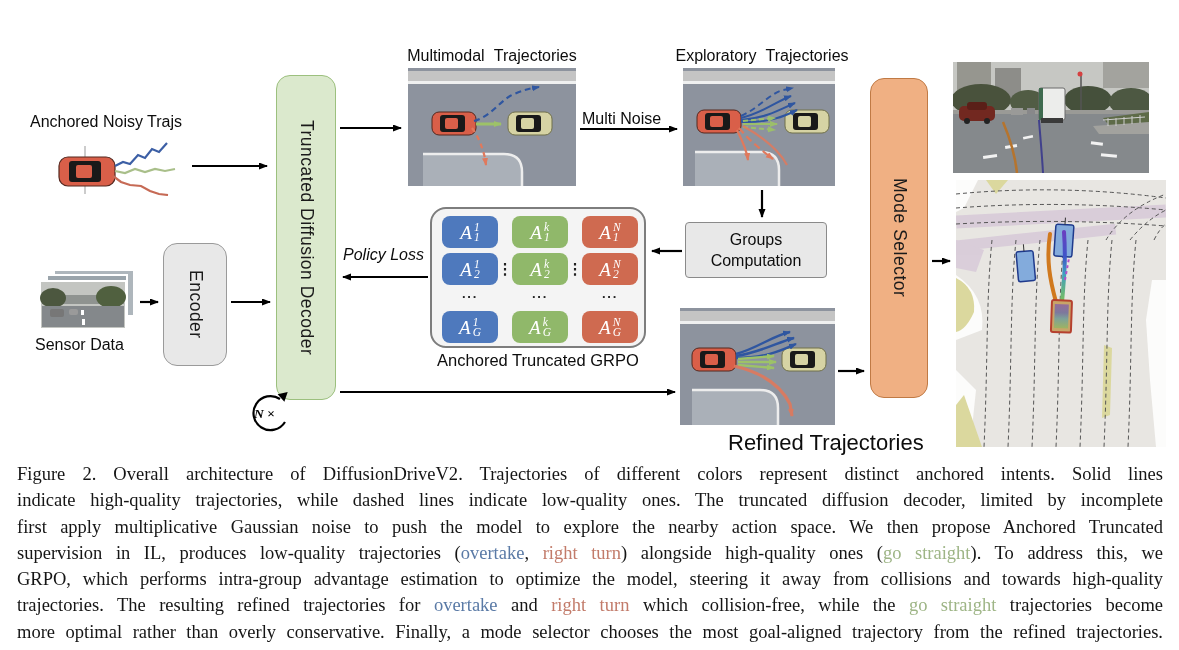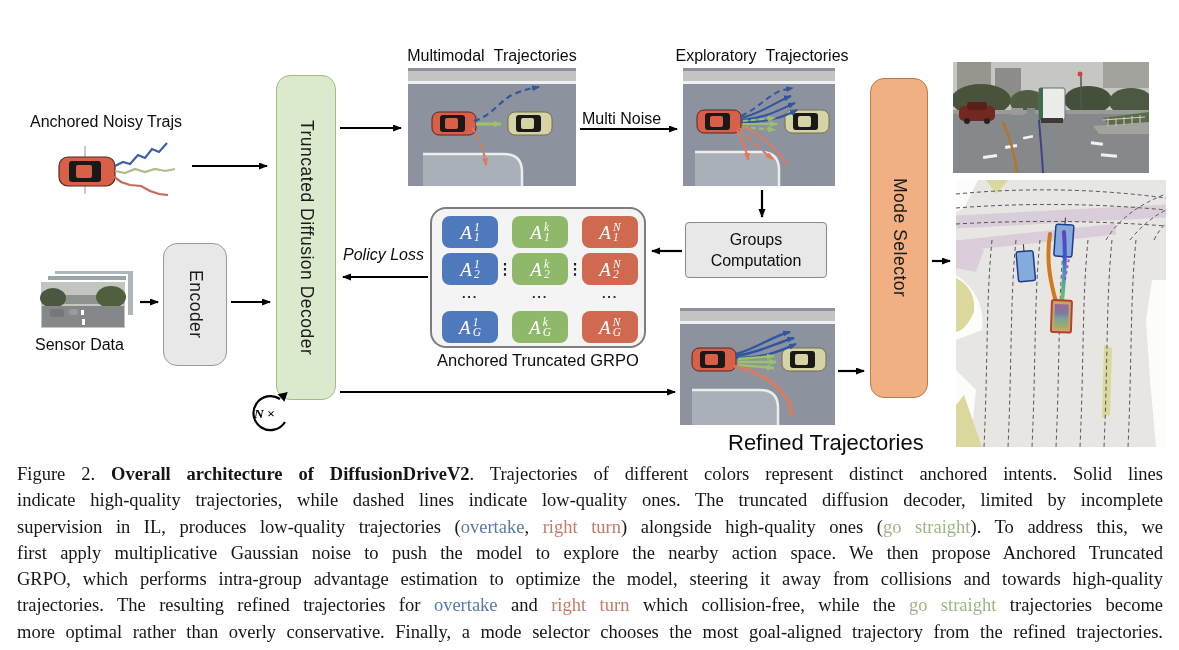--- a/index.html
+++ b/index.html
@@ -29,21 +29,21 @@
   .chip[data-color="red"]{background:#cf6a50;}
   .chip .ab{font-size:19px;line-height:19px;}
   .chip .ss{display:flex;flex-direction:column;align-items:flex-start;font-size:11.5px;line-height:10px;margin-left:2px;margin-top:-1px;}
   .vd{align-self:center;justify-self:center;font-weight:bold;font-size:15px;color:#222;}
   .hd{align-self:center;justify-self:center;font-weight:bold;font-size:13px;letter-spacing:1px;color:#222;margin-top:-4px;}
   .grpo-caption{font-size:16.5px;text-align:center;color:#0d0d0d;white-space:nowrap;}
   .ntimes{font-family:"Liberation Serif",serif;font-style:italic;font-weight:bold;font-size:13.5px;color:#000;}
   
   .caption{font-family:"Liberation Serif",serif;font-size:18.5px;color:#151515;}
   .cap-line{text-align:justify;text-align-last:justify;line-height:26.3px;height:26.3px;overflow:hidden;}
-  .seg-b{font-weight:bold;}
+  .seg-b{font-weight:normal;}
   .seg-blue{color:#5a7aa6;}
   .seg-red{color:#c27b6a;}
   .seg-green{color:#9eb586;}
   
   .watermark{font-size:36px;font-weight:600;letter-spacing:4px;white-space:nowrap;
              color:rgba(130,130,130,0.28);-webkit-text-stroke:1.3px rgba(125,125,125,0.55);
              z-index:6;}
   svg{display:block;}
 </style>
 </head>
@@ -412,21 +412,21 @@
     <path d="M109,100 L113,78" fill="none" stroke="#b050c8" stroke-width="2" stroke-dasharray="3,3"></path>
     <g transform="translate(96,120) rotate(2)">
       <rect x="0" y="0" width="20" height="32" rx="2" fill="#c8a468" stroke="#b5402e" stroke-width="2"></rect>
       <rect x="3" y="4" width="14" height="24" fill="url(#rg)" opacity="0.55"></rect>
     </g>
   </svg>
 
   <div class="abs caption" style="left:17px;top:461px;width:1146px;">
       <div class="cap-line"><span>Figure 2.  </span><span class="seg-b">Overall architecture of DiffusionDriveV2</span><span>.  Trajectories of different colors represent distinct anchored intents.  Solid lines</span></div>
       <div class="cap-line"><span>indicate high-quality trajectories, while dashed lines indicate low-quality ones.  The truncated diffusion decoder, limited by incomplete</span></div>
+      <div class="cap-line"><span>first apply multiplicative Gaussian noise to push the model to explore the nearby action space.  We then propose Anchored Truncated</span></div>
       <div class="cap-line"><span>supervision in IL, produces low-quality trajectories (</span><span class="seg-blue">overtake</span><span>, </span><span class="seg-red">right turn</span><span>) alongside high-quality ones (</span><span class="seg-green">go straight</span><span>).  To address this, we</span></div>
-      <div class="cap-line"><span>first apply multiplicative Gaussian noise to push the model to explore the nearby action space.  We then propose Anchored Truncated</span></div>
       <div class="cap-line"><span>GRPO, which performs intra-group advantage estimation to optimize the model, steering it away from collisions and towards high-quality</span></div>
       <div class="cap-line"><span>trajectories.  The resulting refined trajectories for </span><span class="seg-blue">overtake</span><span> and </span><span class="seg-red">right turn</span><span> which collision-free, while the </span><span class="seg-green">go straight</span><span> trajectories become</span></div>
       <div class="cap-line"><span>more optimal rather than overly conservative.  Finally, a mode selector chooses the most goal-aligned trajectory from the refined trajectories.</span></div>
     </div>
 
 
 </div>
 
 </body></html>

